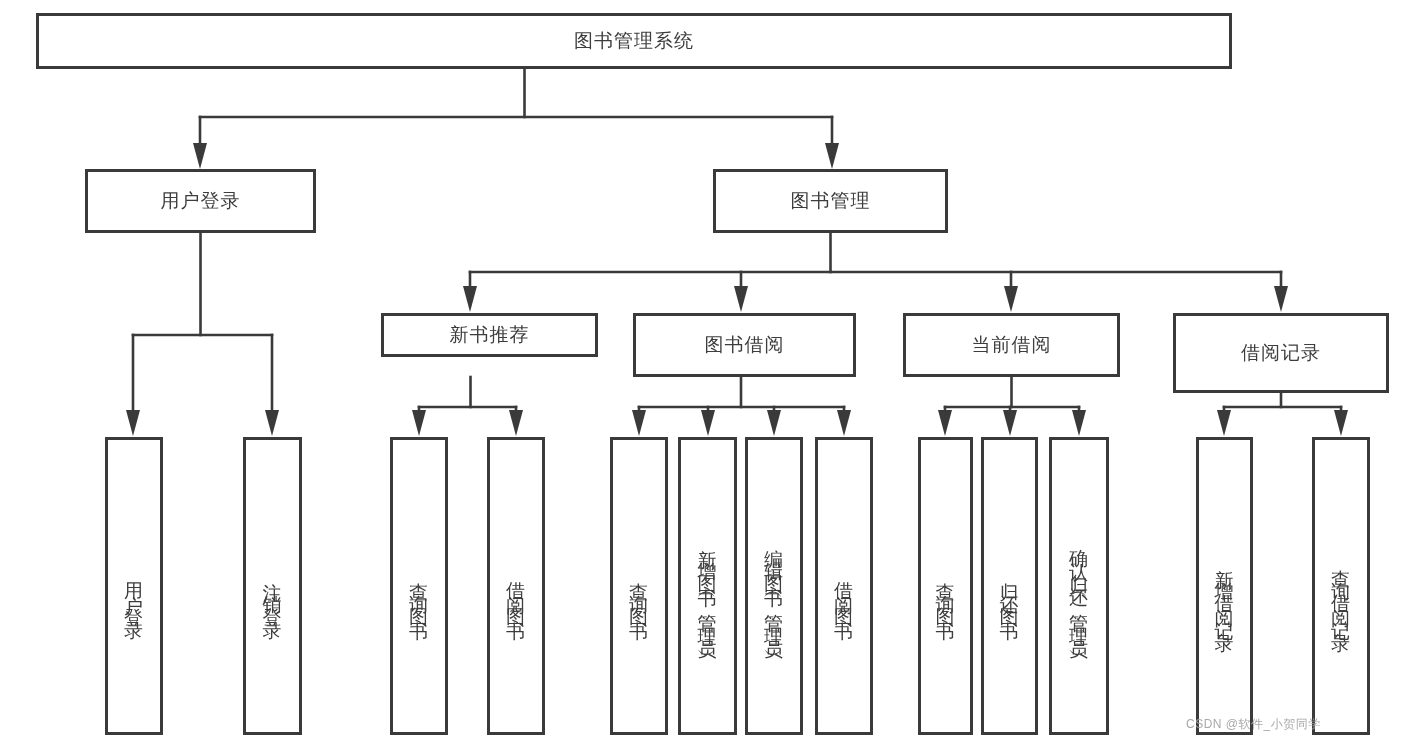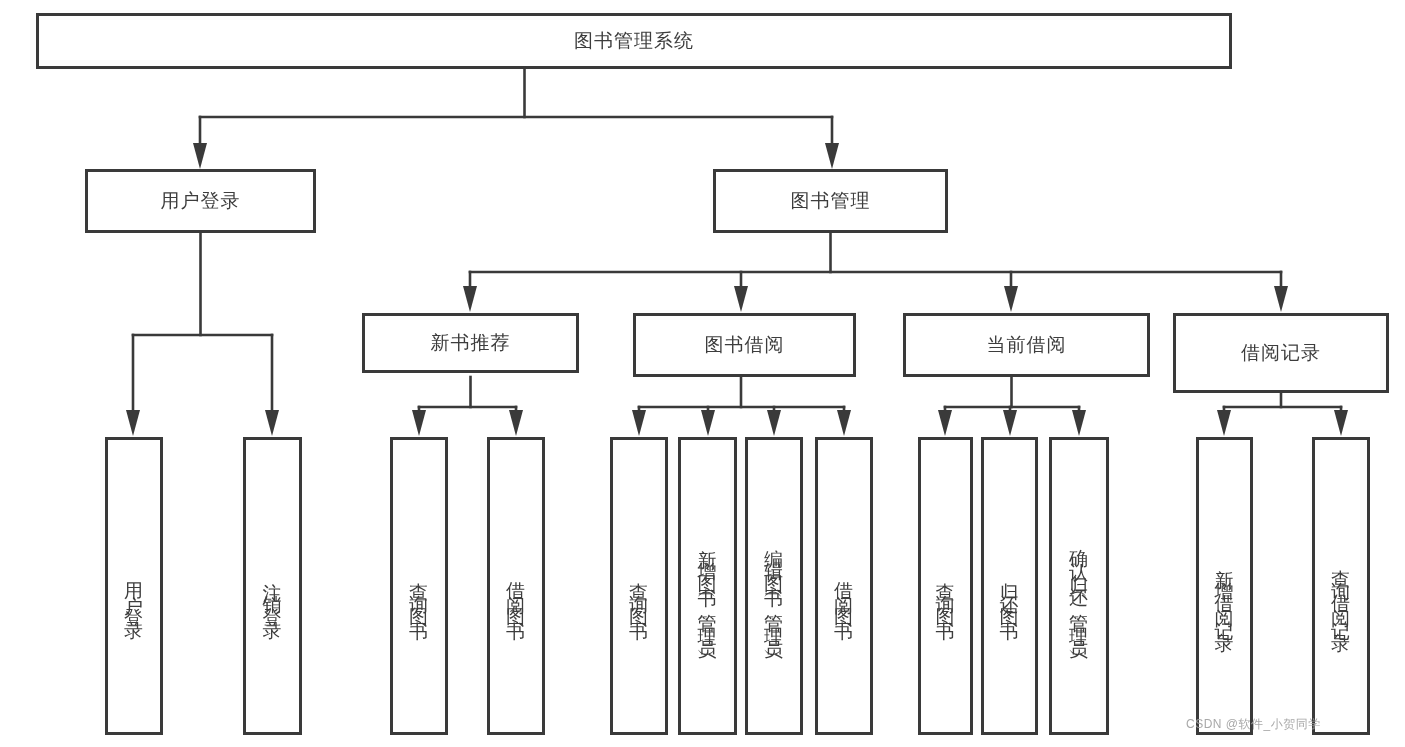--- a/index.html
+++ b/index.html
@@ -114,27 +114,27 @@
     <span>图书管理系统</span>
   </div>
 
   <div class="hbox" style="left:85px;top:169px;width:231px;height:64px">
     <span>用户登录</span>
   </div>
   <div class="hbox" style="left:713px;top:169px;width:235px;height:64px">
     <span>图书管理</span>
   </div>
 
-  <div class="hbox" style="left:362px;top:313px;width:217px;height:60px">
+  <div class="hbox" style="left:381px;top:313px;width:217px;height:44px">
     <span>新书推荐</span>
   </div>
   <div class="hbox" style="left:633px;top:313px;width:223px;height:64px">
     <span>图书借阅</span>
   </div>
-  <div class="hbox" style="left:903px;top:313px;width:247px;height:64px">
+  <div class="hbox" style="left:903px;top:313px;width:217px;height:64px">
     <span>当前借阅</span>
   </div>
   <div class="hbox" style="left:1173px;top:313px;width:216px;height:80px">
     <span>借阅记录</span>
   </div>
 
   <div class="vbox" style="left:105px;top:437px;width:58px">
     <span class="vtext">用户登录</span>
   </div>
   <div class="vbox" style="left:243px;top:437px;width:59px">

